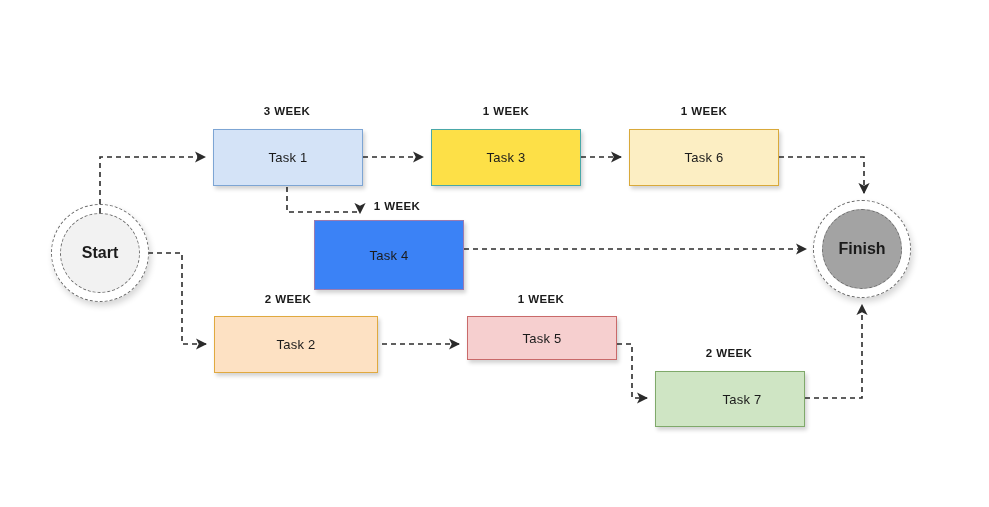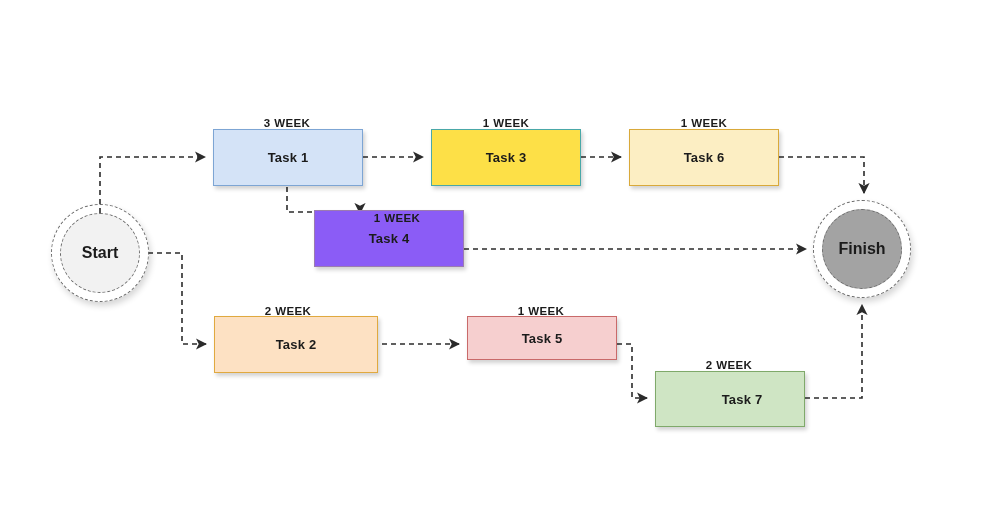--- a/index.html
+++ b/index.html
@@ -8,21 +8,21 @@
     width:989px;height:507px;overflow:hidden;
   }
   #canvas{position:relative;width:989px;height:507px;background:#ffffff;}
 
   svg#edges{position:absolute;left:0;top:0;width:989px;height:507px;}
 
   .node{
     position:absolute;
     box-sizing:border-box;
     display:flex;align-items:center;justify-content:center;
-    font-size:13px;font-weight:bold;color:#1b1b1b;
+    font-size:13px;font-weight:normal;color:#1b1b1b;
     letter-spacing:.2px;
     box-shadow:2px 3px 4px rgba(0,0,0,.18);
   }
   .terminator{
     position:absolute;
     box-sizing:border-box;
     border-radius:50%;
     background:#f2f2f2;
     border:1.4px dashed #6b6b6b;
     display:flex;align-items:center;justify-content:center;
@@ -34,21 +34,20 @@
     border-radius:50%;
     border:1.4px dashed #4a4a4a;
     background:transparent;
     box-shadow:2px 4px 6px rgba(0,0,0,.16);
   }
   .duration{
     position:absolute;
     font-size:11.5px;font-weight:bold;color:#1b1b1b;
     letter-spacing:.4px;
     white-space:nowrap;
-    margin-top:12px;
   }
 </style>
 </head>
 <body>
 
 <div id="canvas">
 
   <svg id="edges" viewBox="0 0 989 507" xmlns="http://www.w3.org/2000/svg">
     <defs>
       <marker id="arrow" viewBox="0 0 10 10" refX="9" refY="5" markerWidth="7" markerHeight="7" orient="auto-start-reverse">
@@ -82,21 +81,21 @@
   <div id="node-layer">
       <div class="node" style="left: 213px; top: 129px; width: 150px; height: 57px; background: rgb(212, 227, 247); border: 1.5px solid rgb(125, 165, 212);">
         <span>Task 1</span>
       </div>
       <div class="node" style="left: 431px; top: 129px; width: 150px; height: 57px; background: #fde047; border: 1.5px solid rgb(74, 168, 168);">
         <span>Task 3</span>
       </div>
       <div class="node" style="left: 629px; top: 129px; width: 150px; height: 57px; background: rgb(252, 238, 195); border: 1.5px solid rgb(217, 169, 58);">
         <span>Task 6</span>
       </div>
-      <div class="node" style="left: 314px; top: 210px; width: 150px; height: 57px; background: #8b5cf6; border: 1.5px solid rgb(155, 123, 176);">
+      <div class="node" style="left: 314px; top: 220px; width: 150px; height: 70px; background: #3b82f6; border: 1.5px solid rgb(155, 123, 176);">
         <span>Task 4</span>
       </div>
       <div class="node" style="left: 214px; top: 316px; width: 164px; height: 57px; background: rgb(253, 225, 195); border: 1.5px solid rgb(224, 169, 63);">
         <span>Task 2</span>
       </div>
       <div class="node" style="left: 467px; top: 316px; width: 150px; height: 44px; background: rgb(246, 207, 207); border: 1.5px solid rgb(201, 106, 106);">
         <span>Task 5</span>
       </div>
       <div class="node" style="left: 655px; top: 371px; width: 150px; height: 56px; background: rgb(207, 229, 196); border: 1.5px solid rgb(127, 169, 106); padding-left: 24px;">
         <span>Task 7</span>

